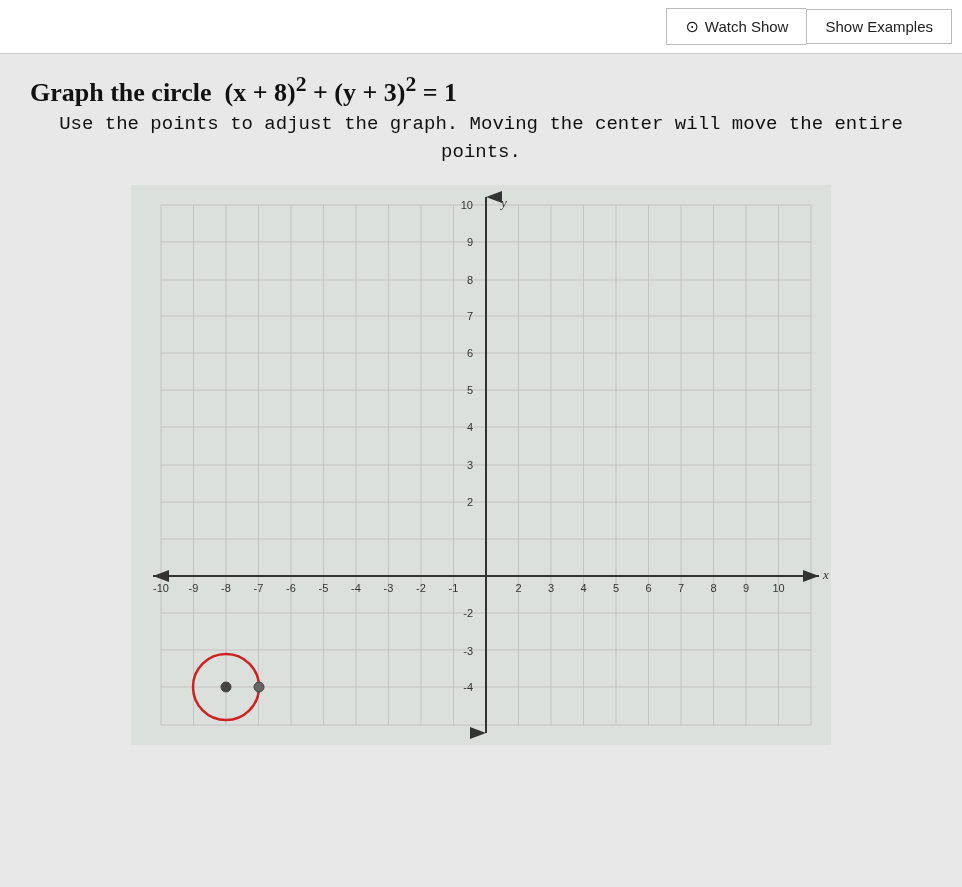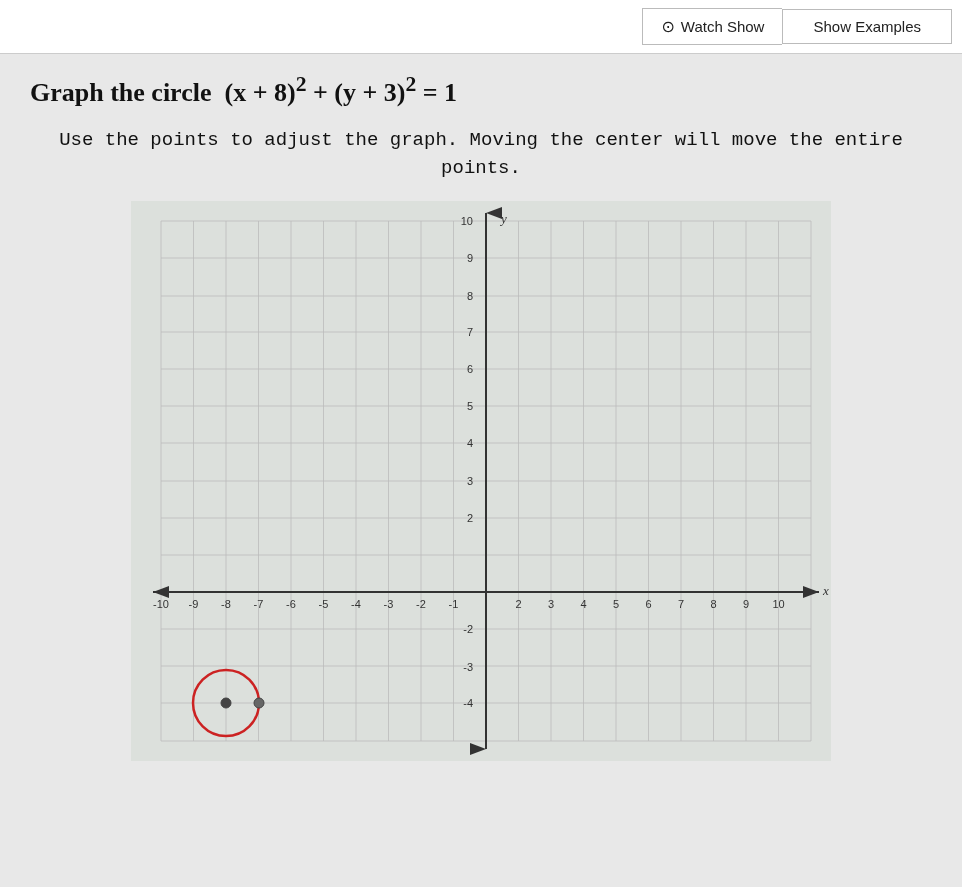--- a/index.html
+++ b/index.html
@@ -25,36 +25,36 @@
       gap: 6px;
       padding: 8px 18px;
       background: #fff;
       border: 1px solid #bbb;
       border-right: none;
       cursor: pointer;
       font-size: 15px;
       color: #222;
     }
     .show-examples-btn {
-      padding: 8px 30px;
+      padding: 8px 18px;
       background: #fff;
       border: 1px solid #bbb;
       cursor: pointer;
       font-size: 15px;
       color: #222;
     }
     .main-content {
       background: #e8e8e8;
       padding: 18px 30px 20px 30px;
       min-height: 840px;
     }
     .equation-title {
       font-size: 26px;
       font-weight: bold;
-      margin-bottom: 18px;
+      margin-bottom: 2px;
       color: #111;
       font-family: Georgia, serif;
     }
     .instruction {
       font-size: 19px;
       text-align: center;
       color: #111;
       margin-bottom: 18px;
       font-family: Liberation Mono, monospace;
       line-height: 1.5;

